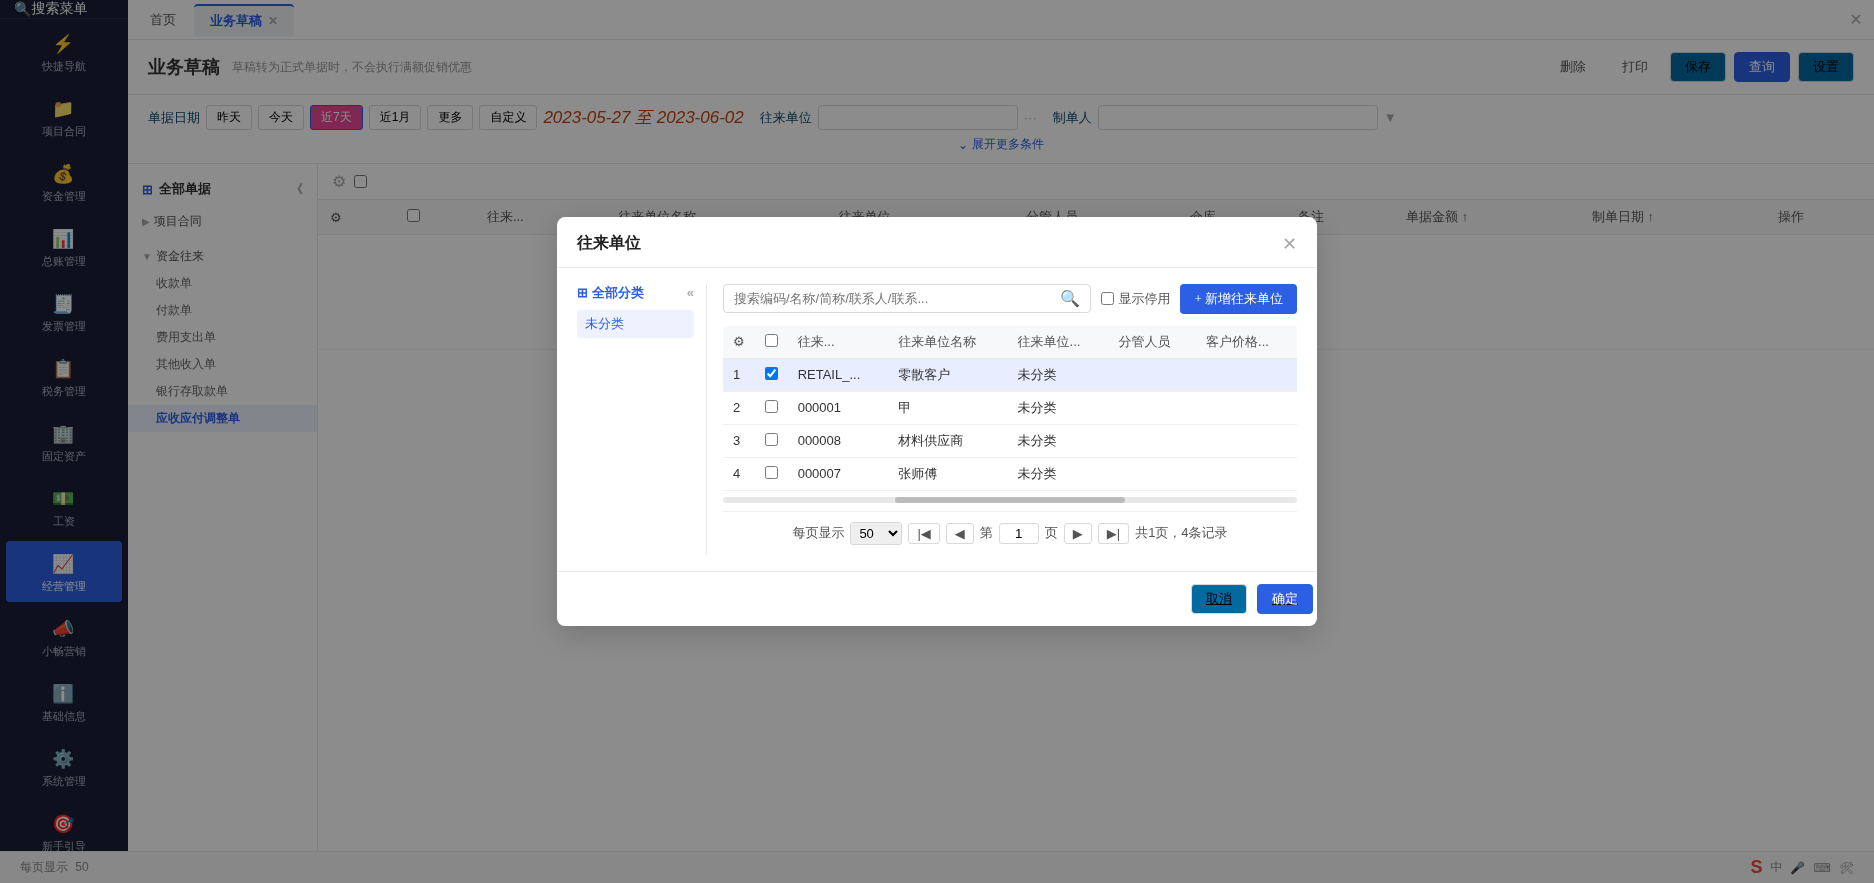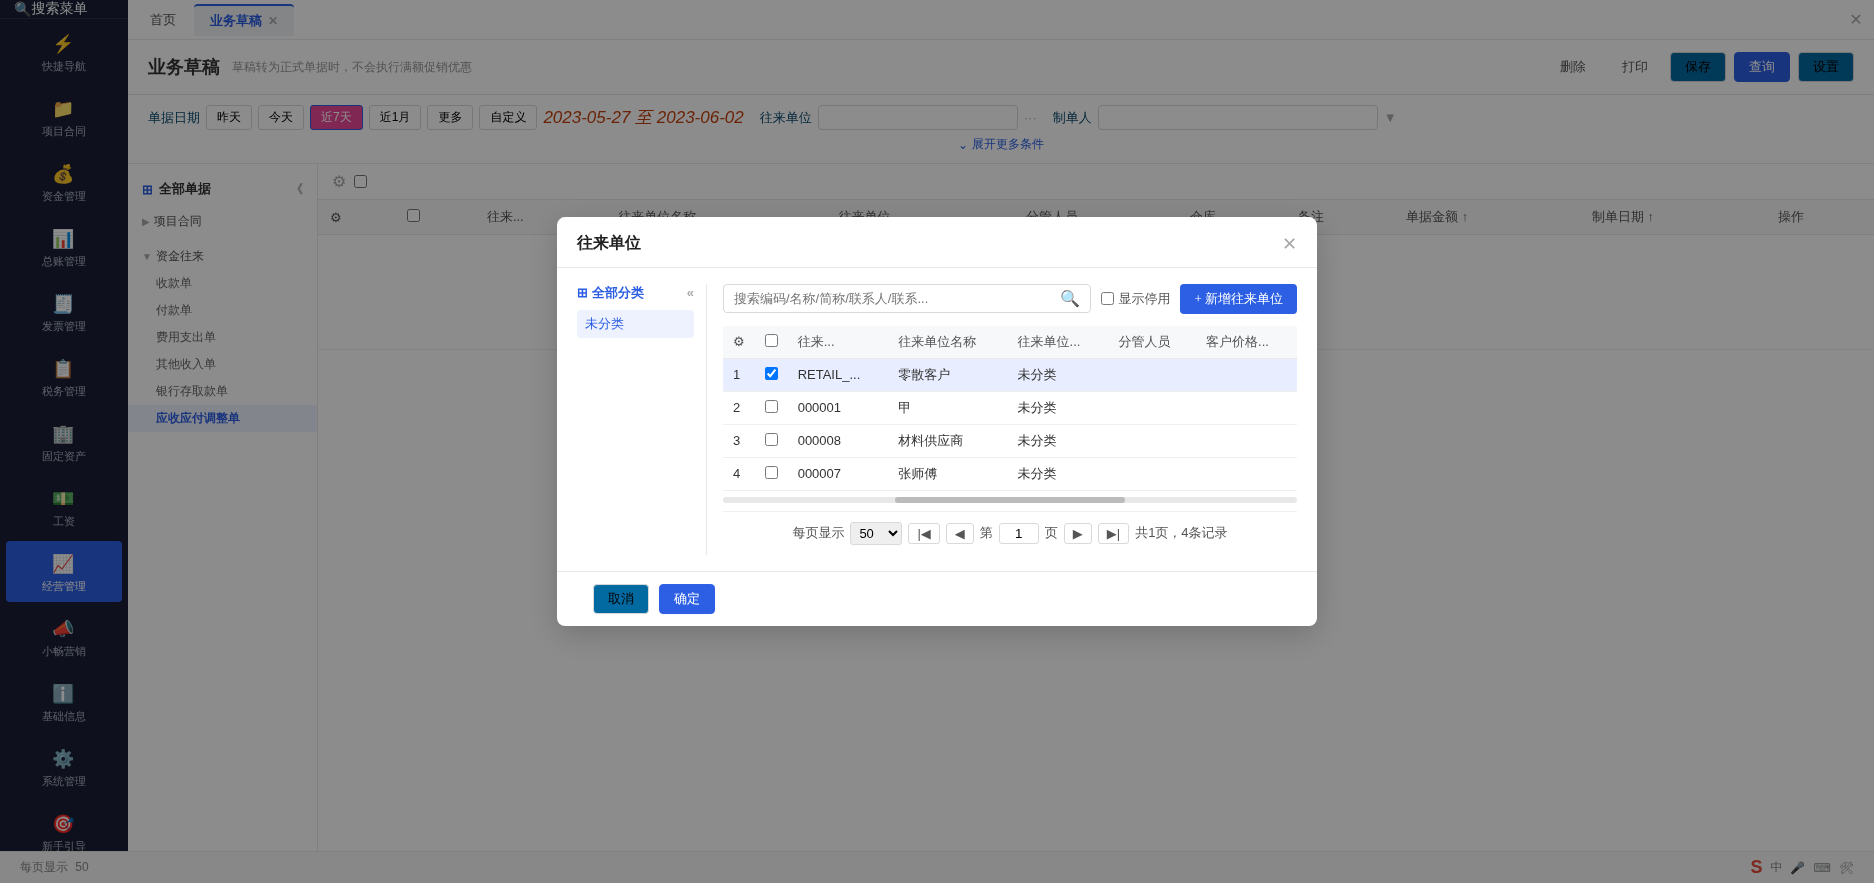--- a/index.html
+++ b/index.html
@@ -121,22 +121,23 @@
       box-shadow: 0 8px 32px rgba(0,0,0,0.18);
     }
     .modal-header {
       padding: 16px 20px 12px; display: flex; align-items: center; justify-content: space-between;
       border-bottom: 1px solid #e8e8e8;
     }
     .modal-title { font-size: 16px; font-weight: bold; color: #222; }
     .modal-close { cursor: pointer; color: #aaa; font-size: 18px; }
     .modal-body { padding: 16px 20px; }
     .modal-footer {
-      padding: 12px 36px; display: flex; gap: 10px;
+      padding: 12px 4px; display: flex; justify-content: flex-end; gap: 10px;
       border-top: 1px solid #e8e8e8;
+      text-decoration: underline;
     }
 
     
     .modal-content { display: flex; gap: 0; }
     .modal-left {
       width: 130px; border-right: 1px solid #e8e8e8; padding-right: 12px;
     }
     .modal-left-title {
       font-size: 13px; color: #2c5fe3; font-weight: bold; margin-bottom: 8px;
       display: flex; align-items: center; gap: 4px;

